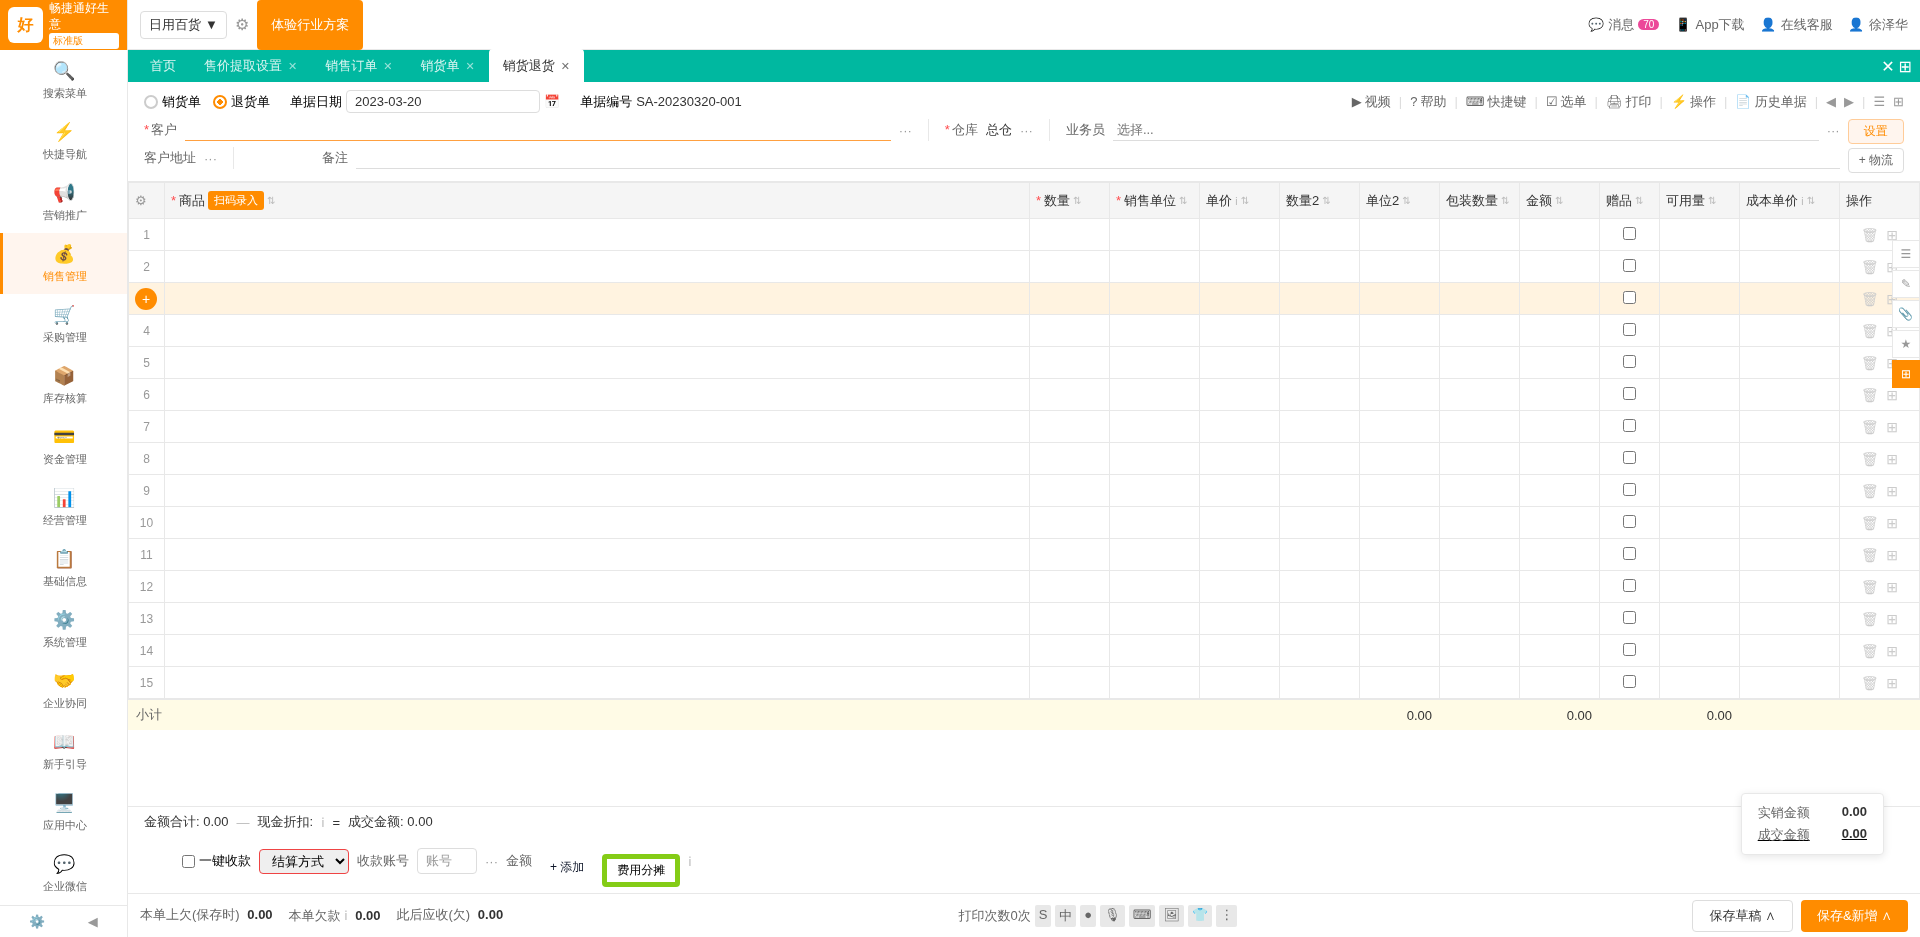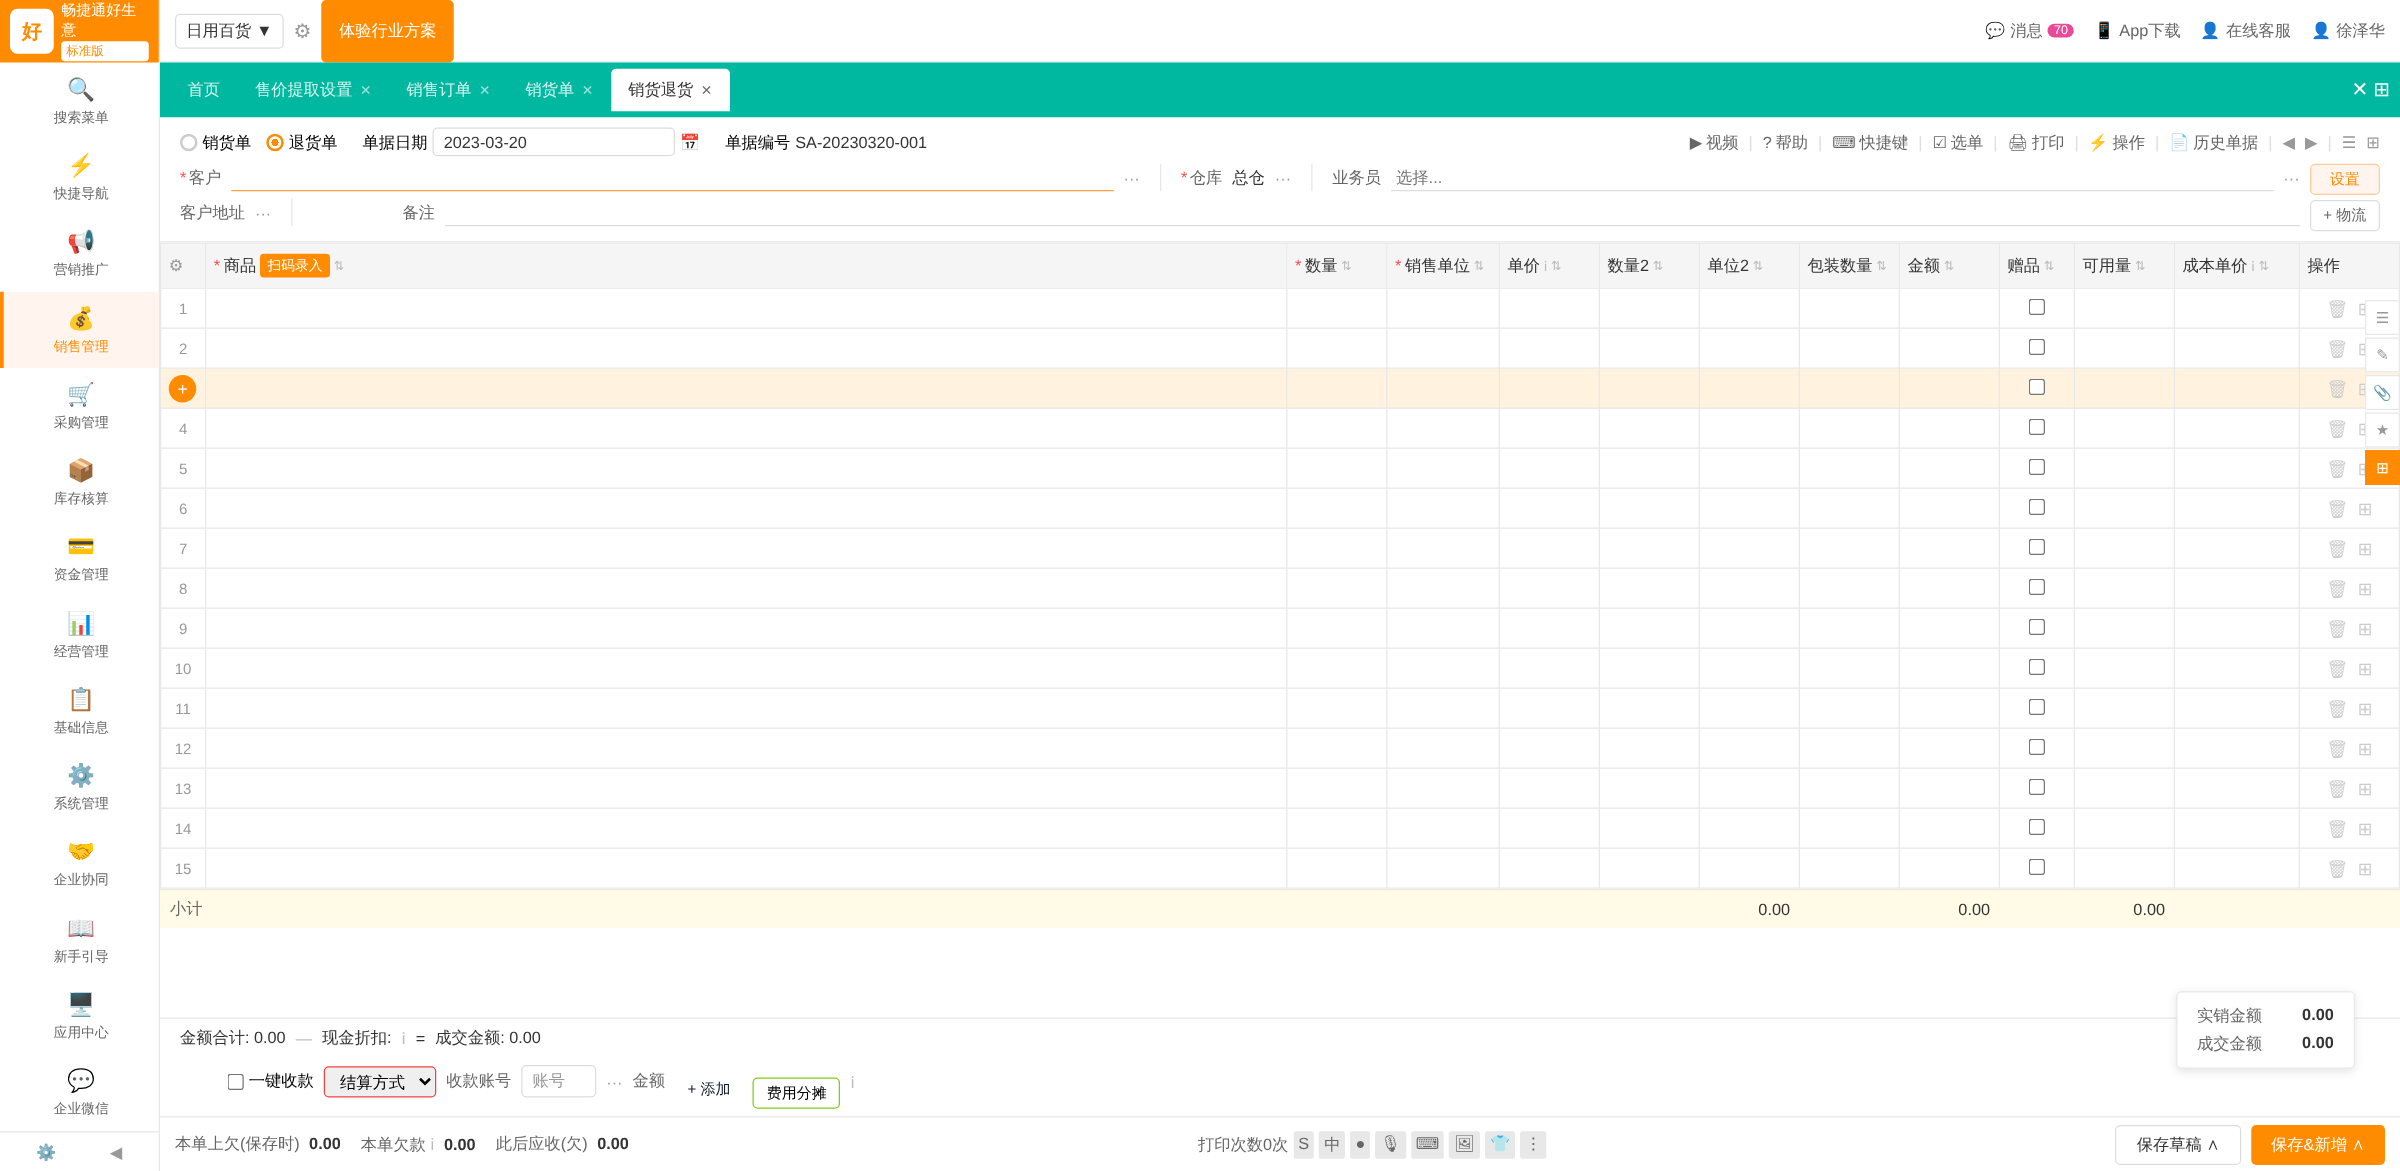--- a/index.html
+++ b/index.html
@@ -24,21 +24,21 @@
     
     .topbar { height: 50px; background: #fff; display: flex; align-items: center; justify-content: space-between; padding: 0 12px; border-bottom: 1px solid #e8e8e8; }
     .topbar-left { display: flex; align-items: center; gap: 8px; }
     .topbar-select { border: 1px solid #ddd; border-radius: 4px; padding: 4px 8px; background: #fff; color: #333; display: flex; align-items: center; gap: 4px; cursor: pointer; }
     .topbar-btn { background: #ff8c00; color: #fff; border: none; padding: 16px 14px; border-radius: 4px; cursor: pointer; font-size: 13px; }
     .topbar-right { display: flex; align-items: center; gap: 16px; color: #666; font-size: 12px; }
     .topbar-right-item { display: flex; align-items: center; gap: 4px; cursor: pointer; }
     .notification-badge { background: #ec4899; color: #fff; border-radius: 10px; padding: 0 5px; font-size: 10px; }
 
     
-    .tabs { display: flex; background: #00b8a0; align-items: center; padding: 0 8px; height: 44px; }
+    .tabs { display: flex; background: #00b8a0; align-items: center; padding: 0 8px; height: 32px; }
     .tab { padding: 8px 14px; color: rgba(255,255,255,0.85); cursor: pointer; display: flex; align-items: center; gap: 6px; font-size: 13px; border-radius: 4px 4px 0 0; }
     .tab.active { background: #fff; color: #333; }
     .tab-close { font-size: 11px; opacity: 0.7; }
     .tabs-end { margin-left: auto; display: flex; align-items: center; gap: 4px; }
 
     
     .content { flex: 1; overflow: hidden; display: flex; flex-direction: column; background: #fff; }
 
     
     .form-header { padding: 8px 16px; border-bottom: 1px solid #e8e8e8; display: flex; flex-direction: column; gap: 6px; }
@@ -71,21 +71,21 @@
     .table-footer { display: flex; align-items: center; padding: 6px 8px; background: #fffbe6; border-top: 1px solid #e8e8e8; font-size: 12px; }
     .footer-label { color: #666; margin-right: 8px; }
     .footer-val { color: #333; min-width: 80px; }
 
     
     .bottom-form { padding: 6px 16px; border-top: 1px solid #e8e8e8; display: flex; flex-direction: column; gap: 4px; background: #fff; }
     .bottom-row { display: flex; align-items: center; gap: 16px; font-size: 12px; }
     .amount-summary { display: flex; align-items: center; gap: 8px; color: #333; }
     .payment-row { display: flex; align-items: center; gap: 8px; }
     .payment-btn { background: #ff8c00; color: #fff; border: none; padding: 3px 10px; border-radius: 4px; cursor: pointer; font-size: 12px; }
-    .fenpai-btn { background: #fff; border: 1px solid #84cc16; padding: 3px 10px; border-radius: 4px; cursor: pointer; font-size: 12px; margin-top: 19px; }
+    .fenpai-btn { background: #fff; border: 5px solid #84cc16; padding: 3px 10px; border-radius: 4px; cursor: pointer; font-size: 12px; margin-top: 19px; }
 
     
     .footer-bar { height: 44px; background: #fff; border-top: 1px solid #e8e8e8; display: flex; align-items: center; justify-content: space-between; padding: 0 12px; font-size: 12px; color: #666; }
     .footer-left { display: flex; gap: 16px; }
     .footer-center { display: flex; align-items: center; gap: 4px; }
     .footer-right { display: flex; gap: 8px; }
     .save-draft-btn { background: #fff; border: 1px solid #ddd; padding: 6px 16px; border-radius: 4px; cursor: pointer; color: #333; }
     .save-new-btn { background: #ff8c00; color: #fff; border: none; padding: 6px 16px; border-radius: 4px; cursor: pointer; }
 
     th .th-inner { display: flex; align-items: center; gap: 3px; }
@@ -772,21 +772,21 @@
       </div>
     </div>
   </div>
 </div>
 
 <div style="position:fixed;right:36px;bottom:82px;background:#fff;border:1px solid #e8e8e8;padding:8px 16px;border-radius:4px;font-size:13px;box-shadow:0 2px 8px rgba(0,0,0,0.1);">
   <div style="display:flex;justify-content:space-between;gap:32px;padding:2px 0;">
     <span style="color:#666;">实销金额</span>
     <span style="color:#333;font-weight:bold;">0.00</span>
   </div>
-  <div style="display:flex;justify-content:space-between;gap:25px;padding:2px 0;">
+  <div style="display:flex;justify-content:space-between;gap:25px;padding:2px 0;text-decoration:underline;">
     <span style="color:#666;">成交金额</span>
     <span style="color:#333;font-weight:bold;">0.00</span>
   </div>
 </div>
 
 <div style="position:fixed;right:0;top:240px;display:flex;flex-direction:column;gap:2px;z-index:100;">
   <div style="width:28px;background:#fff;border:1px solid #e8e8e8;padding:6px 4px;text-align:center;cursor:pointer;font-size:12px;color:#999;">☰</div>
   <div style="width:28px;background:#fff;border:1px solid #e8e8e8;padding:6px 4px;text-align:center;cursor:pointer;font-size:12px;color:#999;">✎</div>
   <div style="width:28px;background:#fff;border:1px solid #e8e8e8;padding:6px 4px;text-align:center;cursor:pointer;font-size:12px;color:#999;">📎</div>
   <div style="width:28px;background:#fff;border:1px solid #e8e8e8;padding:6px 4px;text-align:center;cursor:pointer;font-size:12px;color:#999;">★</div>

